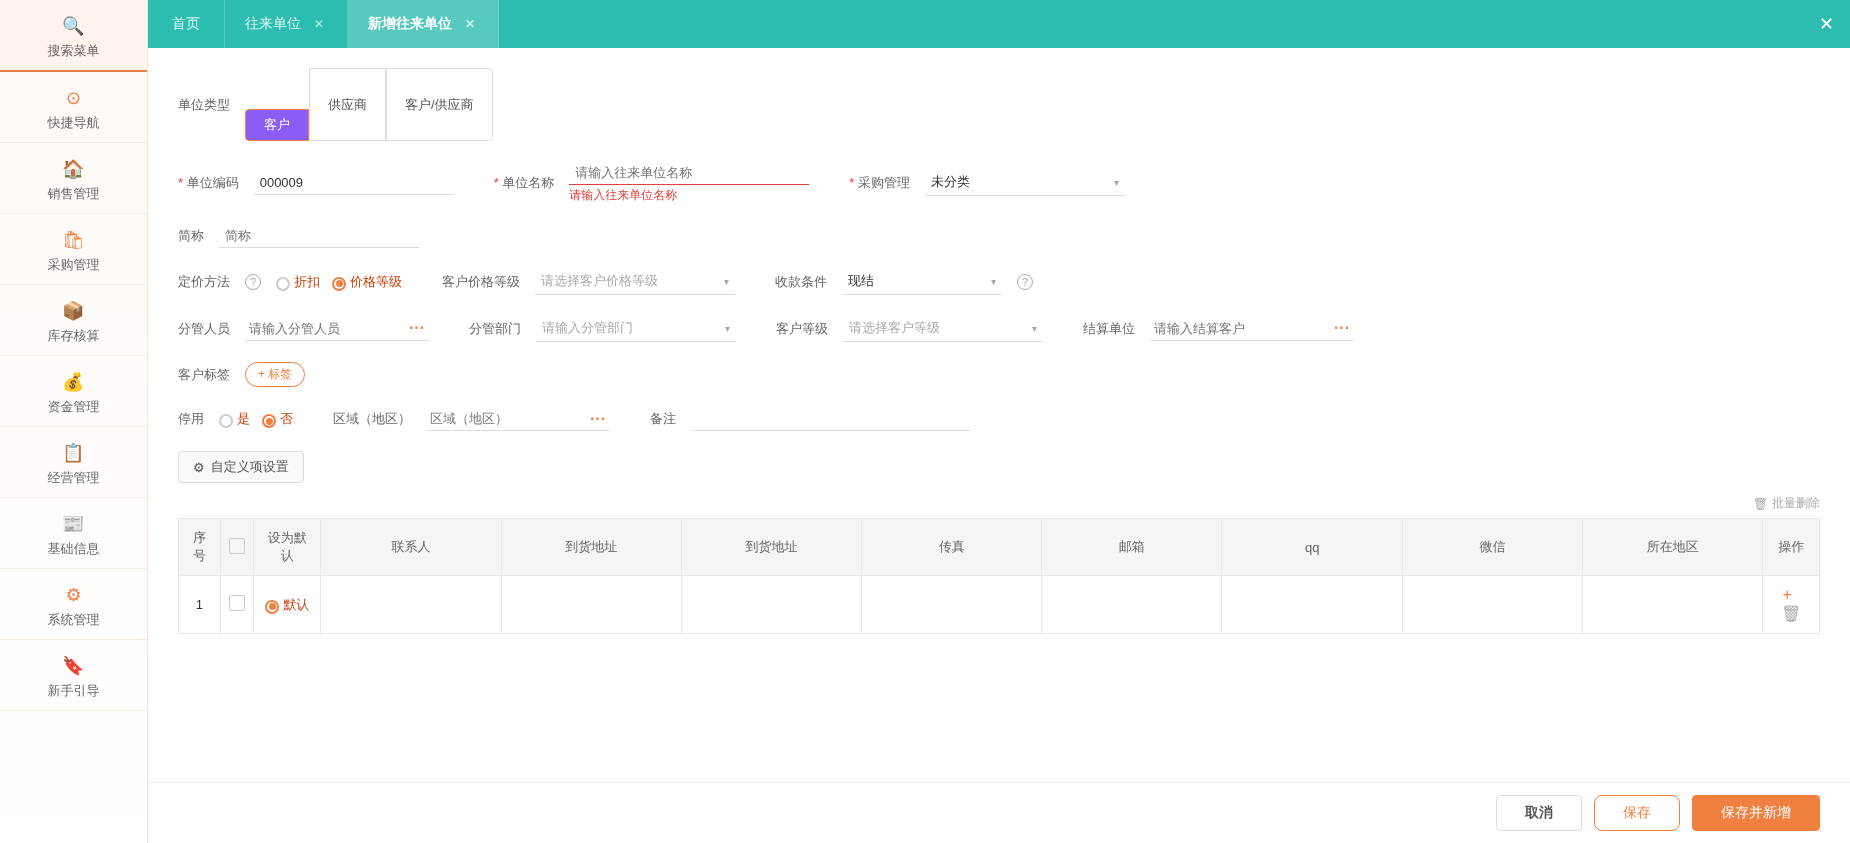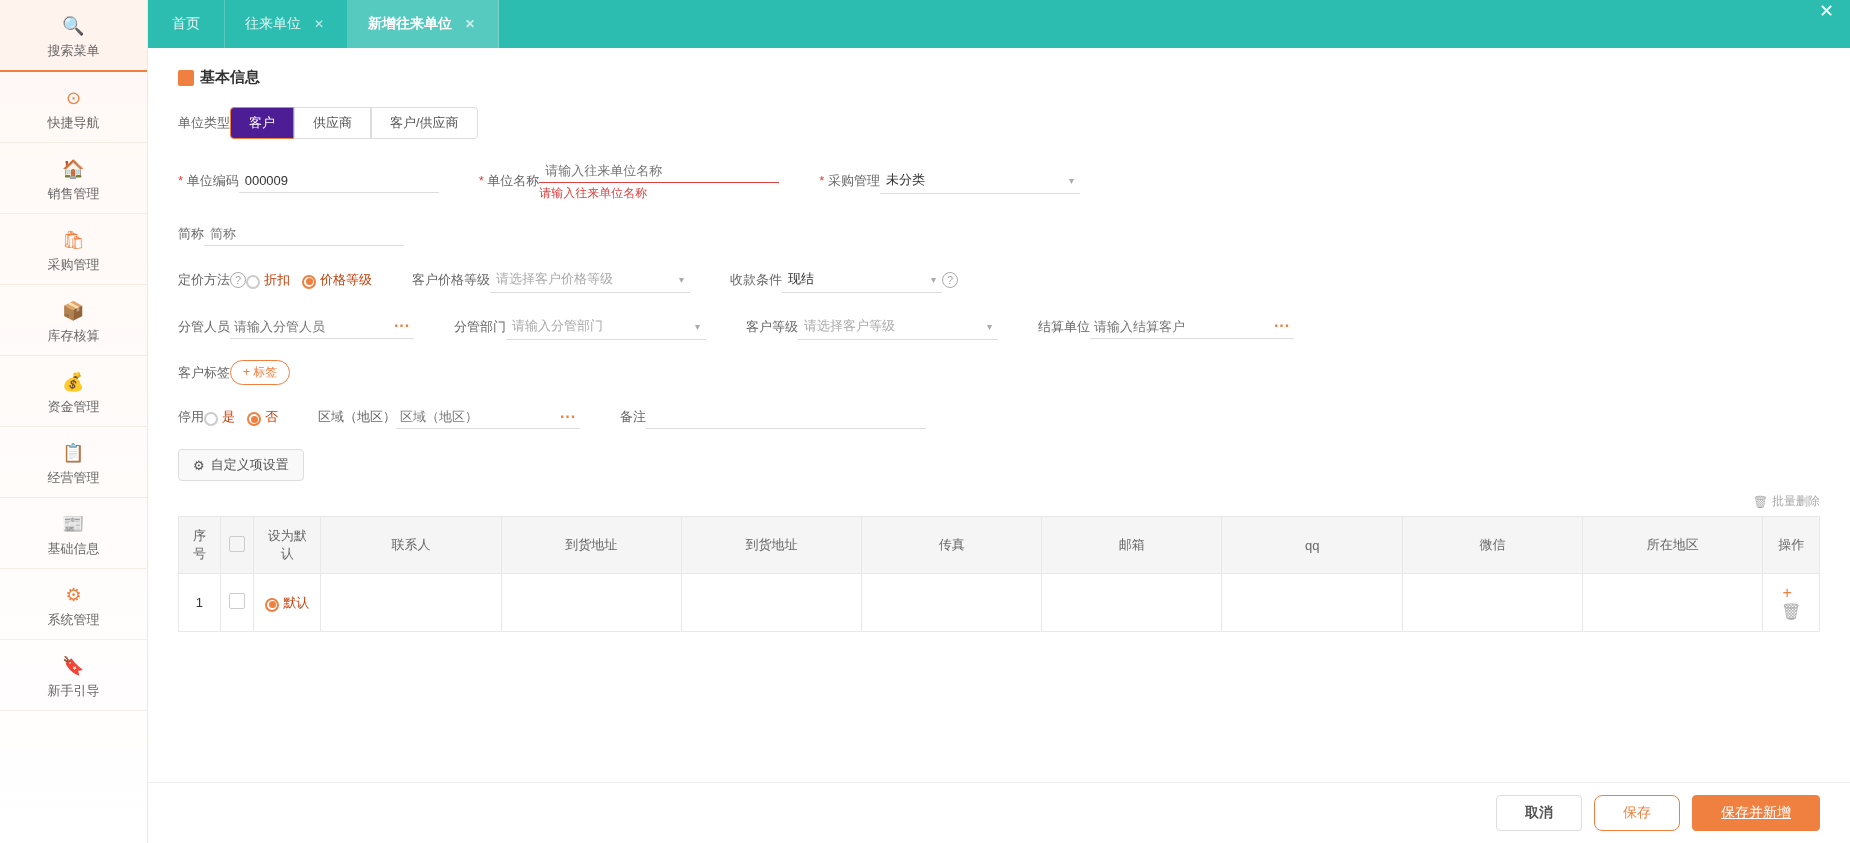--- a/index.html
+++ b/index.html
@@ -39,21 +39,21 @@
       display: flex;
       flex-direction: column;
       height: 100%;
       overflow: hidden;
     }
 
     
     .tab-bar {
       background: #2dbdb0;
       display: flex;
-      align-items: flex-start;
+      align-items: center;
       height: 48px;
       padding: 0 0 0 0;
       flex-shrink: 0;
     }
     .tab {
       display: flex;
       align-items: center;
       height: 48px;
       padding: 0 20px;
       font-size: 14px;
@@ -114,21 +114,21 @@
     .form-row {
       display: flex;
       align-items: center;
       margin-bottom: 20px;
       gap: 0;
       flex-wrap: wrap;
     }
     .form-field {
       display: flex;
       align-items: center;
-      gap: 0;
+      gap: 15px;
       margin-right: 40px;
     }
     .form-label {
       color: #666;
       font-size: 13px;
       white-space: nowrap;
       min-width: fit-content;
     }
     .form-label.required::before {
       content: '* ';
@@ -158,23 +158,24 @@
     }
     .unit-type-btn {
       padding: 6px 18px;
       border: 1px solid #ddd;
       background: #fff;
       font-size: 13px;
       cursor: pointer;
       color: #555;
     }
     .unit-type-btn.active {
-      background: #4c1d95;
+      background: #8b5cf6;
       color: #fff;
       border-color: #f08040;
+      margin-top: 41px;
     }
     .unit-type-btn:first-child { border-radius: 4px 0 0 4px; }
     .unit-type-btn:last-child { border-radius: 0 4px 4px 0; }
 
     
     .form-select {
       display: flex;
       align-items: center;
       border-bottom: 1px solid #ddd;
       padding: 4px 6px;
@@ -335,21 +336,20 @@
       color: #f08040;
     }
     .btn-save-new {
       padding: 8px 28px;
       background: #f08040;
       border: 1px solid #f08040;
       border-radius: 4px;
       font-size: 14px;
       cursor: pointer;
       color: #fff;
-      text-decoration: underline;
     }
 
     
     .batch-delete {
       display: flex;
       justify-content: flex-end;
       margin-bottom: 6px;
     }
     .batch-delete-btn {
       color: #aaa;
@@ -442,24 +442,20 @@
     </div>
     <div class="tab active">
       <span>新增往来单位</span>
       <span class="close-btn">✕</span>
     </div>
     <span class="tab-close-main">✕</span>
   </div>
 
   <div class="content">
 
-    <div class="section-title">
-      <span class="icon-flag"></span>
-      <span>基本信息</span>
-    </div>
 
     <div class="form-row">
       <div class="form-field">
         <span class="form-label">单位类型</span>
         <div class="unit-type-group">
           <button class="unit-type-btn active">客户</button>
           <button class="unit-type-btn">供应商</button>
           <button class="unit-type-btn">客户/供应商</button>
         </div>
       </div>

